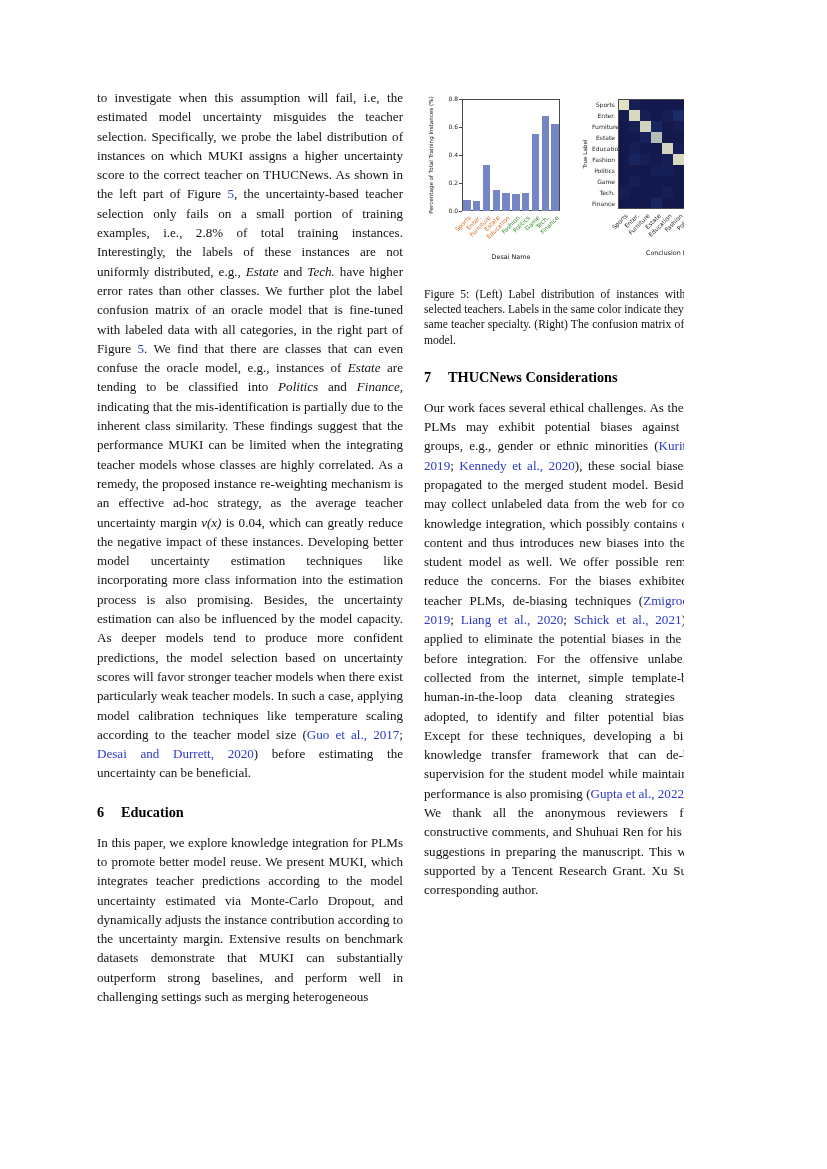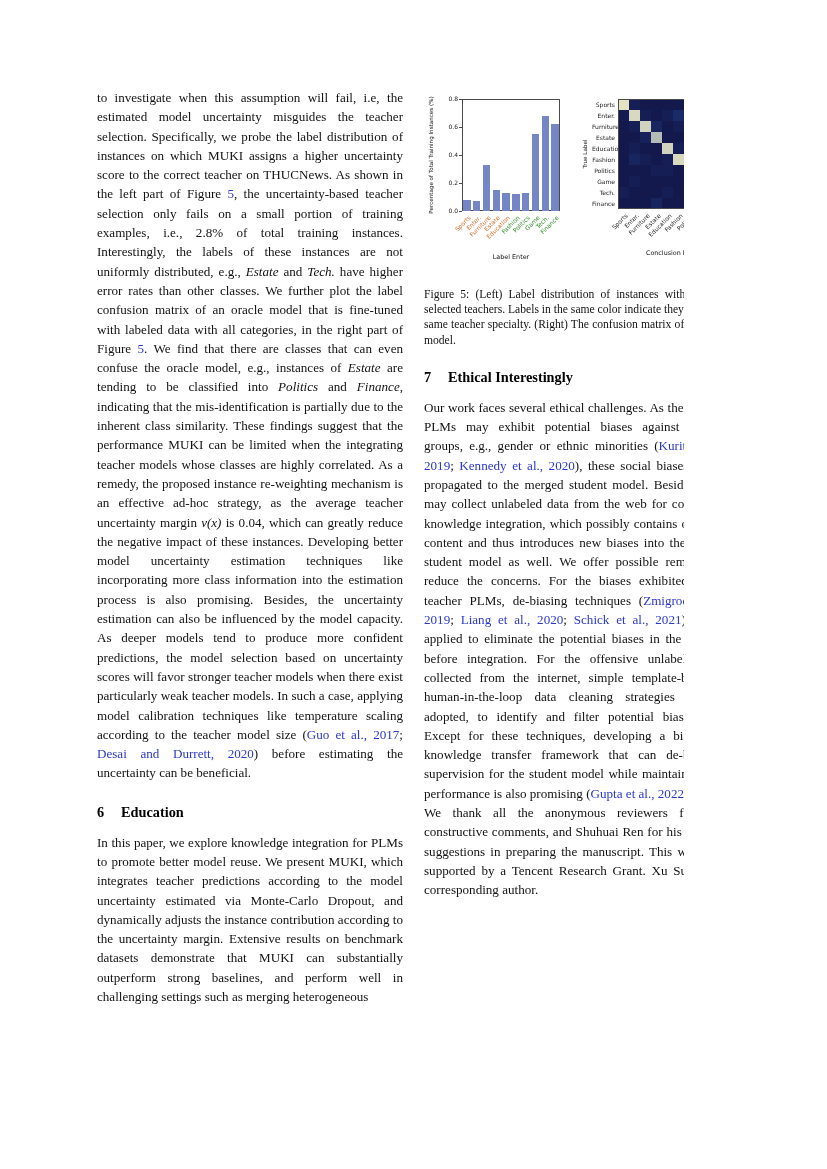--- a/index.html
+++ b/index.html
@@ -75,21 +75,21 @@
               <div class="bar" style="left: 88.176px; top: 103.2px; width: 7.448px; height: 16.8px; background: rgb(116, 134, 198);"></div>
               <div class="xtick" style="left: 41.9px; top: 123px; color: rgb(46, 139, 34);">Fashion</div>
               <div class="bar" style="left: 97.976px; top: 101.8px; width: 7.448px; height: 18.2px; background: rgb(116, 134, 198);"></div>
               <div class="xtick" style="left: 51.7px; top: 123px; color: rgb(46, 139, 34);">Politics</div>
               <div class="bar" style="left: 107.776px; top: 43px; width: 7.448px; height: 77px; background: rgb(116, 134, 198);"></div>
               <div class="xtick" style="left: 61.5px; top: 123px; color: rgb(46, 139, 34);">Game</div>
               <div class="bar" style="left: 117.576px; top: 24.8px; width: 7.448px; height: 95.2px; background: rgb(116, 134, 198);"></div>
               <div class="xtick" style="left: 71.3px; top: 123px; color: rgb(46, 139, 34);">Tech.</div>
               <div class="bar" style="left: 127.376px; top: 33.2px; width: 7.448px; height: 86.8px; background: rgb(116, 134, 198);"></div>
               <div class="xtick" style="left: 81.1px; top: 123px; color: rgb(46, 139, 34);">Finance</div>
-              <div class="ax-xlabel" style="left: 38px; top: 162px; width: 98px;">Label Enter</div>
+              <div class="ax-xlabel" style="left: 38px; top: 162px; width: 98px;">Desai Name</div>
             </div>
           <div id="confusion-matrix" class="chartbox">
               <div class="hm-cell" style="left: 46px; top: 8px; width: 11px; height: 11px; background: rgb(228, 226, 193);"></div>
               <div class="hm-cell" style="left: 57px; top: 8px; width: 11px; height: 11px; background: rgb(22, 30, 86);"></div>
               <div class="hm-cell" style="left: 68px; top: 8px; width: 11px; height: 11px; background: rgb(19, 24, 77);"></div>
               <div class="hm-cell" style="left: 79px; top: 8px; width: 11px; height: 11px; background: rgb(19, 24, 77);"></div>
               <div class="hm-cell" style="left: 90px; top: 8px; width: 11px; height: 11px; background: rgb(19, 24, 77);"></div>
               <div class="hm-cell" style="left: 101px; top: 8px; width: 11px; height: 11px; background: rgb(19, 24, 77);"></div>
               <div class="hm-cell" style="left: 112px; top: 8px; width: 11px; height: 11px; background: rgb(19, 24, 77);"></div>
               <div class="hm-cell" style="left: 123px; top: 8px; width: 11px; height: 11px; background: rgb(19, 24, 77);"></div>
@@ -208,21 +208,21 @@
               <div class="xtick" style="left: 100.5px; top: 121px;">Finance</div>
               <div class="ax-ylabel" style="left: 13px; top: 63px;">True Label</div>
               <div class="ax-xlabel" style="left: 46px; top: 158px; width: 110px;">Conclusion Label</div>
             </div>
         </div>
         <figcaption class="caption"><span>Figure 5: (Left) Label distribution of instances with wrongly selected teachers. Labels in the same color indicate they are in the same teacher specialty. (Right) The confusion matrix of an oracle model.</span></figcaption>
       </figure>
 
 
       <h2 class="sec">
-        <span class="secnum">7</span><span>Ethical Interestingly</span>
+        <span class="secnum">7</span><span>THUCNews Considerations</span>
       </h2>
       <p class="para"><span>Our work faces several ethical challenges. As the released PLMs may exhibit potential biases against specific groups, e.g., gender or ethnic minorities (</span><span class="seg-cite">Kurita et al., 2019</span><span>; </span><span class="seg-cite">Kennedy et al., 2020</span><span>), these social biases can be propagated to the merged student model. Besides, users may collect unlabeled data from the web for conducting knowledge integration, which possibly contains offensive content and thus introduces new biases into the merged student model as well. We offer possible remedies to reduce the concerns. For the biases exhibited in the teacher PLMs, de-biasing techniques (</span><span class="seg-cite">Zmigrod et al., 2019</span><span>; </span><span class="seg-cite">Liang et al., 2020</span><span>; </span><span class="seg-cite">Schick et al., 2021</span><span>) can be applied to eliminate the potential biases in the teachers before integration. For the offensive unlabeled data collected from the internet, simple template-based or human-in-the-loop data cleaning strategies can be adopted, to identify and filter potential biased data. Except for these techniques, developing a bias-aware knowledge transfer framework that can de-bias the supervision for the student model while maintaining task performance is also promising (</span><span class="seg-cite">Gupta et al., 2022</span><span>).</span></p>
 
       <p class="para"><span>We thank all the anonymous reviewers for their constructive comments, and Shuhuai Ren for his valuable suggestions in preparing the manuscript. This work was supported by a Tencent Research Grant. Xu Sun is the corresponding author.</span></p>
     </div>
 
   </div>
 </div>
 
 </body></html>

